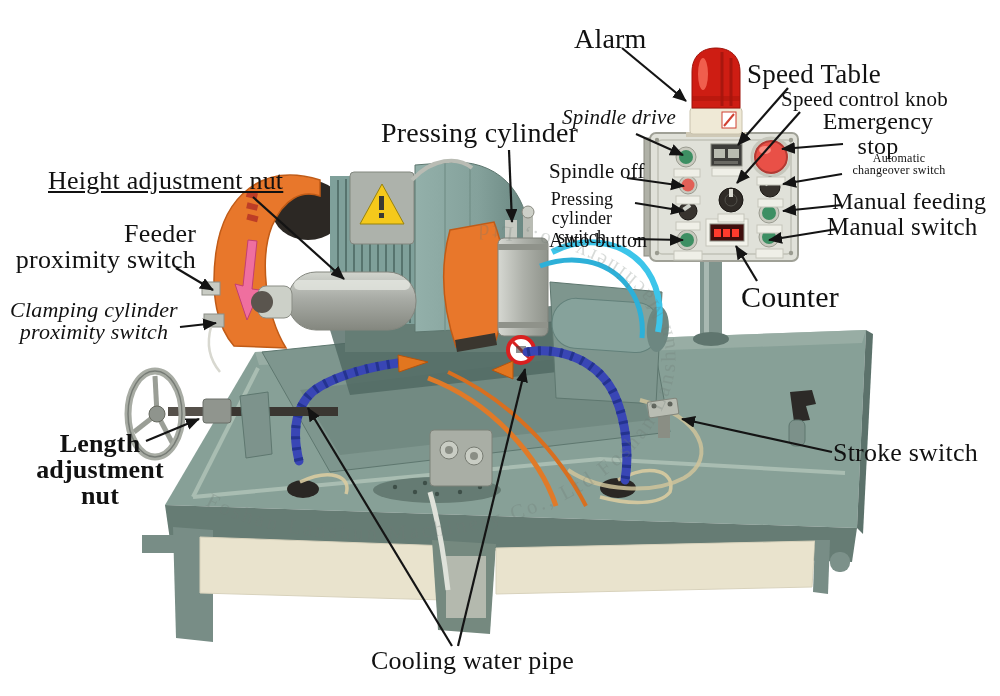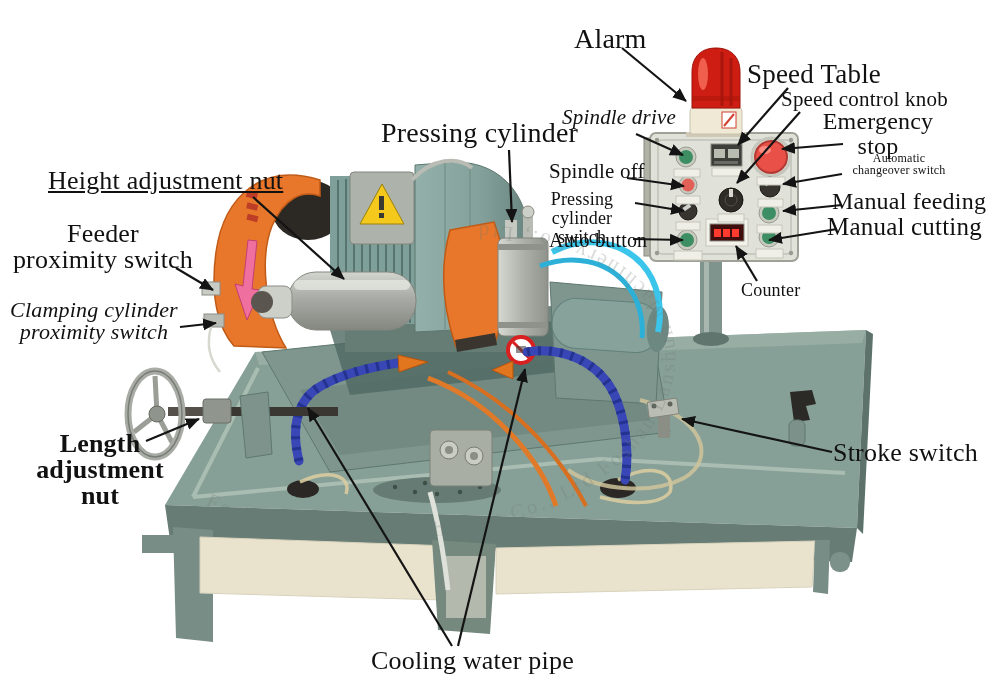--- a/index.html
+++ b/index.html
@@ -14,24 +14,24 @@
   #lbl-speed-table{left:747px;top:60px;font-size:27px;}
   #lbl-speed-control-knob{left:781px;top:89px;font-size:21px;}
   #lbl-emergency-stop{left:818px;top:109px;width:120px;font-size:24px;text-align:center;}
   #lbl-automatic-changeover-switch{left:822px;top:152px;width:154px;font-size:12px;text-align:center;line-height:1.0;}
   #lbl-manual-feeding{left:832px;top:189px;font-size:24px;}
   #lbl-manual-cutting{left:827px;top:214px;font-size:25px;}
   #lbl-spindle-drive{left:562px;top:107px;font-size:21px;font-style:italic;}
   #lbl-spindle-off{left:549px;top:161px;font-size:21px;}
   #lbl-pressing-cylinder-switch{left:527px;top:190px;width:110px;font-size:18px;text-align:center;line-height:1.05;}
   #lbl-auto-button{left:549px;top:230px;font-size:20px;}
-  #lbl-counter{left:741px;top:281px;font-size:18px;}
+  #lbl-counter{left:741px;top:281px;font-size:30px;}
   #lbl-pressing-cylinder{left:381px;top:118px;font-size:28px;}
   #lbl-height-adjustment-nut{left:48px;top:167px;font-size:26px;text-decoration:underline;}
-  #lbl-feeder-proximity-switch{left:10px;top:221px;width:186px;font-size:26px;text-align:center;line-height:1.0;}
+  #lbl-feeder-proximity-switch{left:10px;top:221px;width:186px;font-size:26px;text-align:right;line-height:1.0;}
   #lbl-clamping-cylinder-proximity-switch{left:4px;top:299px;width:180px;font-size:22px;text-align:center;line-height:1.0;font-style:italic;}
   #lbl-length-adjustment-nut{left:18px;top:431px;width:164px;font-size:26px;text-align:center;line-height:1.0;font-weight:bold;}
   #lbl-stroke-switch{left:833px;top:439px;font-size:26px;}
   #lbl-cooling-water-pipe{left:371px;top:647px;font-size:26px;}
 
   .callout{stroke:var(--arrow,#141414);stroke-width:2.2;fill:none;}
   .fill-table{fill:var(--table-teal,#87a097);}
   .fill-teal{fill:var(--machine-teal,#7e968e);}
   .fill-orange{fill:var(--guard-orange,#e8772b);}
   .fill-cream{fill:var(--cabinet-cream,#e9e3cd);}
@@ -332,21 +332,21 @@
   </svg>
 
   <div class="label" id="lbl-alarm">Alarm</div>
   <div class="label" id="lbl-speed-table">Speed Table</div>
   <div class="label" id="lbl-speed-control-knob">Speed control knob</div>
   <div class="label" id="lbl-emergency-stop">Emergency
 stop</div>
   <div class="label" id="lbl-automatic-changeover-switch">Automatic
 changeover switch</div>
   <div class="label" id="lbl-manual-feeding">Manual feeding</div>
-  <div class="label" id="lbl-manual-cutting">Manual cutting</div>
+  <div class="label" id="lbl-manual-cutting">Manual switch</div>
   <div class="label" id="lbl-spindle-drive">Spindle drive</div>
   <div class="label" id="lbl-spindle-off">Spindle off</div>
   <div class="label" id="lbl-pressing-cylinder-switch">Pressing
 cylinder switch</div>
   <div class="label" id="lbl-auto-button">Auto button</div>
   <div class="label" id="lbl-counter">Counter</div>
   <div class="label" id="lbl-pressing-cylinder">Pressing cylinder</div>
   <div class="label" id="lbl-height-adjustment-nut">Height adjustment nut</div>
   <div class="label" id="lbl-feeder-proximity-switch">Feeder
 proximity switch</div>

